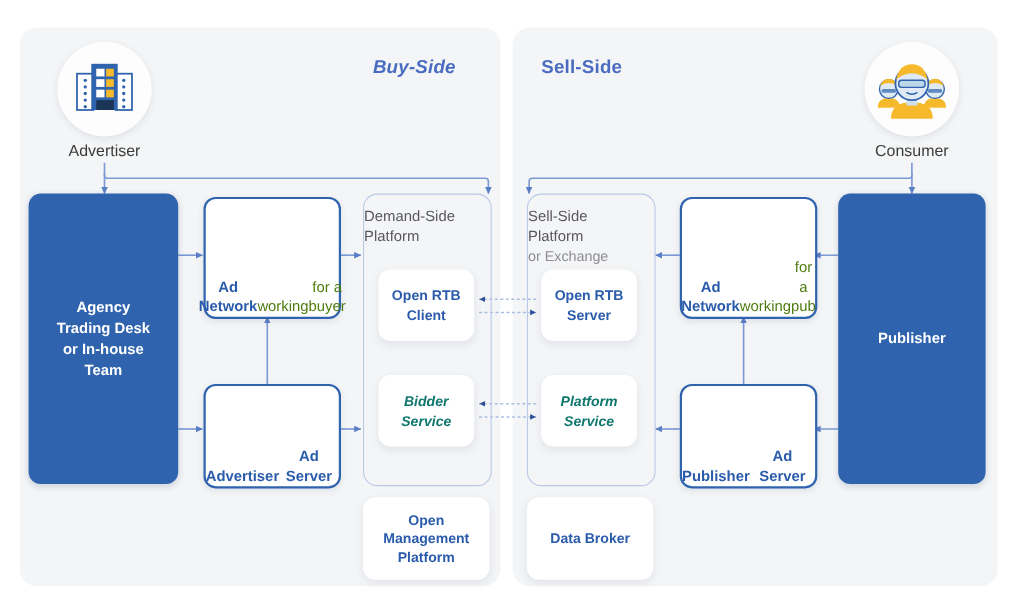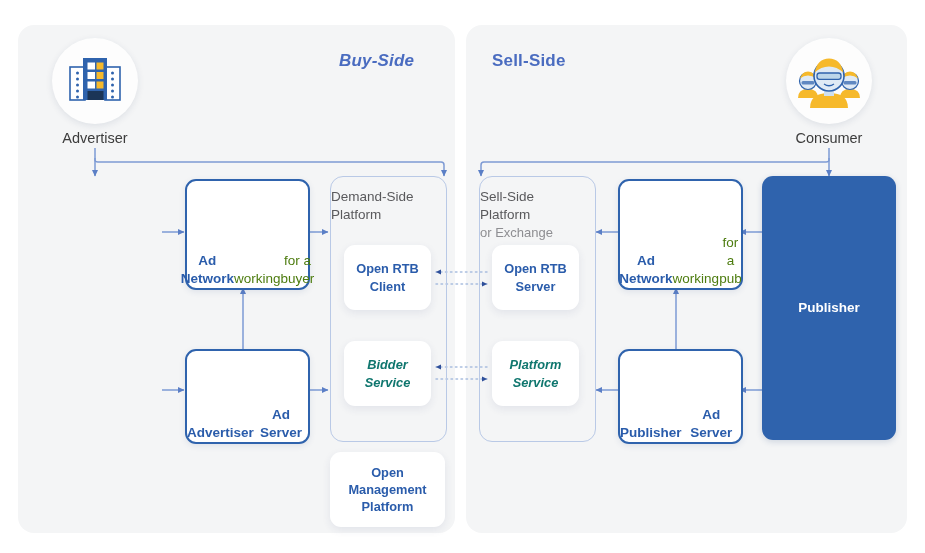--- a/index.html
+++ b/index.html
@@ -195,20 +195,28 @@
         <circle cx="43" cy="38" r="15" fill="#dfeaf5" stroke="#2f63ad" stroke-width="1.6"></circle>
         <path d="M28.6,34.5 q2.8,-14 14.4,-14 q11.6,0 14.4,14 q-6.5,-6 -14.4,-6 q-7.9,0 -14.4,6 z" fill="#f6b92b"></path>
         <rect x="31" y="35" width="24" height="6.4" rx="2.6" fill="#bcd6ea" stroke="#2f63ad" stroke-width="1.3"></rect>
         <line x1="43" y1="38.2" x2="43" y2="38.2" stroke="#2f63ad" stroke-width="1.3"></line>
         <path d="M38,46 q5,3.5 10,0" stroke="#2f63ad" stroke-width="1.3" fill="none"></path>
       </g>
     </svg>
   </div>
   <div class="persona-label" id="consumer-label">Consumer</div>
 
+  <div class="solid-box" style="left:26px;top:176px;width:136px;height:264px;">
+    <span>
+      <span>Agency</span><br>
+      <span>Trading Desk</span><br>
+      <span>or In-house</span><br>
+      <span>Team</span>
+    </span>
+  </div>
 
   <div class="outline-box" style="left:185px;top:179px;width:121px;height:107px;">
     <div class="ob-strong">Ad Network</div>
     <div class="ob-sub">working</div>
     <div class="ob-sub">for a buyer</div>
   </div>
 
   <div class="outline-box" style="left:185px;top:349px;width:121px;height:91px;">
     <div class="ob-strong">Advertiser</div>
     <div class="ob-strong">Ad Server</div>
@@ -269,14 +277,17 @@
       <span>Server</span>
     </span>
   </div>
   <div class="card soft" style="left:492px;top:341px;width:87px;height:65px;">
     <span>
       <span>Platform</span><br>
       <span>Service</span>
     </span>
   </div>
 
+  <div class="card" style="left:479px;top:452px;width:115px;height:75px;">
+    <span>Data Broker</span>
+  </div>
 
 </div>
 
 </body></html>

